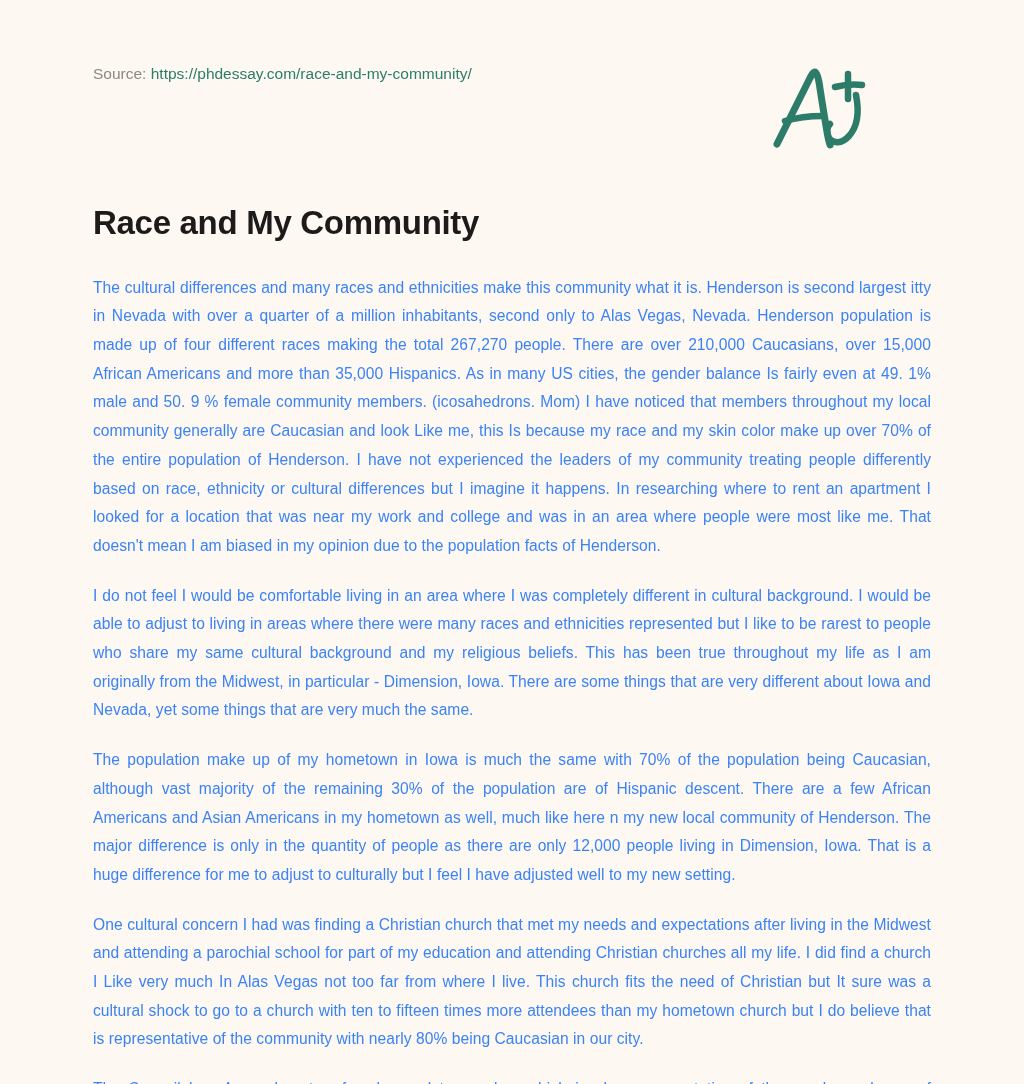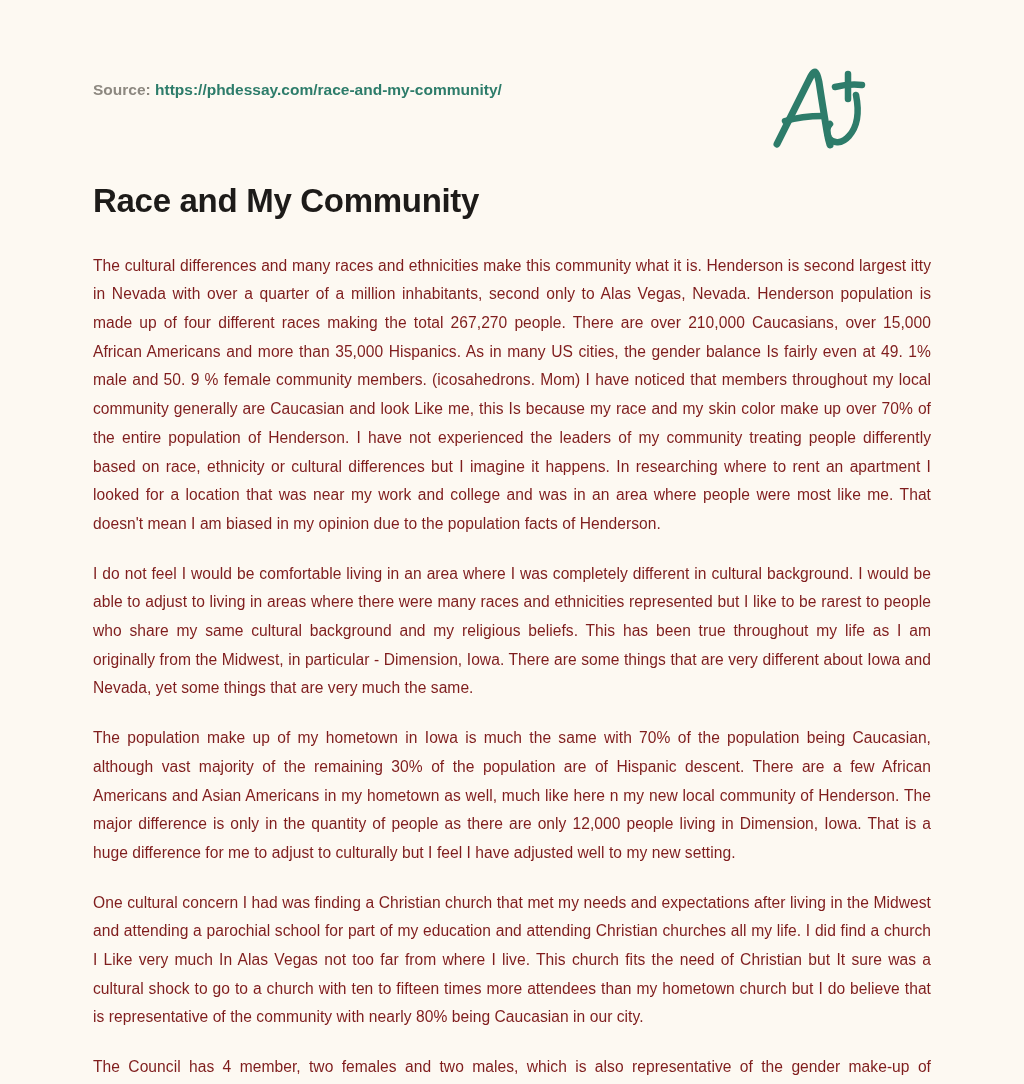--- a/index.html
+++ b/index.html
@@ -29,26 +29,25 @@
     box-sizing: border-box;
   }
   .brand-line {
     font-size: 26px;
     font-weight: bold;
     letter-spacing: -0.2px;
     color: #332f2c;
     line-height: 1.1;
   }
   .source-line {
-    margin-top: 18px;
+    margin-top: 2px;
     font-size: 15.5px;
     line-height: 1.2;
     color: #8d8880;
     white-space: nowrap;
-    font-weight: bold;
   }
   .source-label {
     color: #8d8880;
   }
   .source-url {
     color: #2d7c6a;
     text-decoration: none;
   }
   
   .logo {
@@ -58,36 +57,36 @@
     width: 110px;
     height: 100px;
   }
   .logo svg {
     display: block;
     width: 110px;
     height: 100px;
   }
   
   .doc-title {
-    margin-top: 66px;
+    margin-top: 88px;
     font-size: 33px;
     font-weight: bold;
     color: #1d1b19;
     letter-spacing: -0.3px;
     line-height: 1.2;
   }
   
   .body-copy {
     margin-top: 31px;
   }
   .para {
     text-align: justify;
     font-size: 15.6px;
     line-height: 28.7px;
-    color: #7f1d1d;
+    color: #3b82f6;
     margin: 0 0 21px 0;
     letter-spacing: 0.05px;
   }
   .para:last-child {
     margin-bottom: 0;
   }
 </style>
 </head>
 <body>
 

